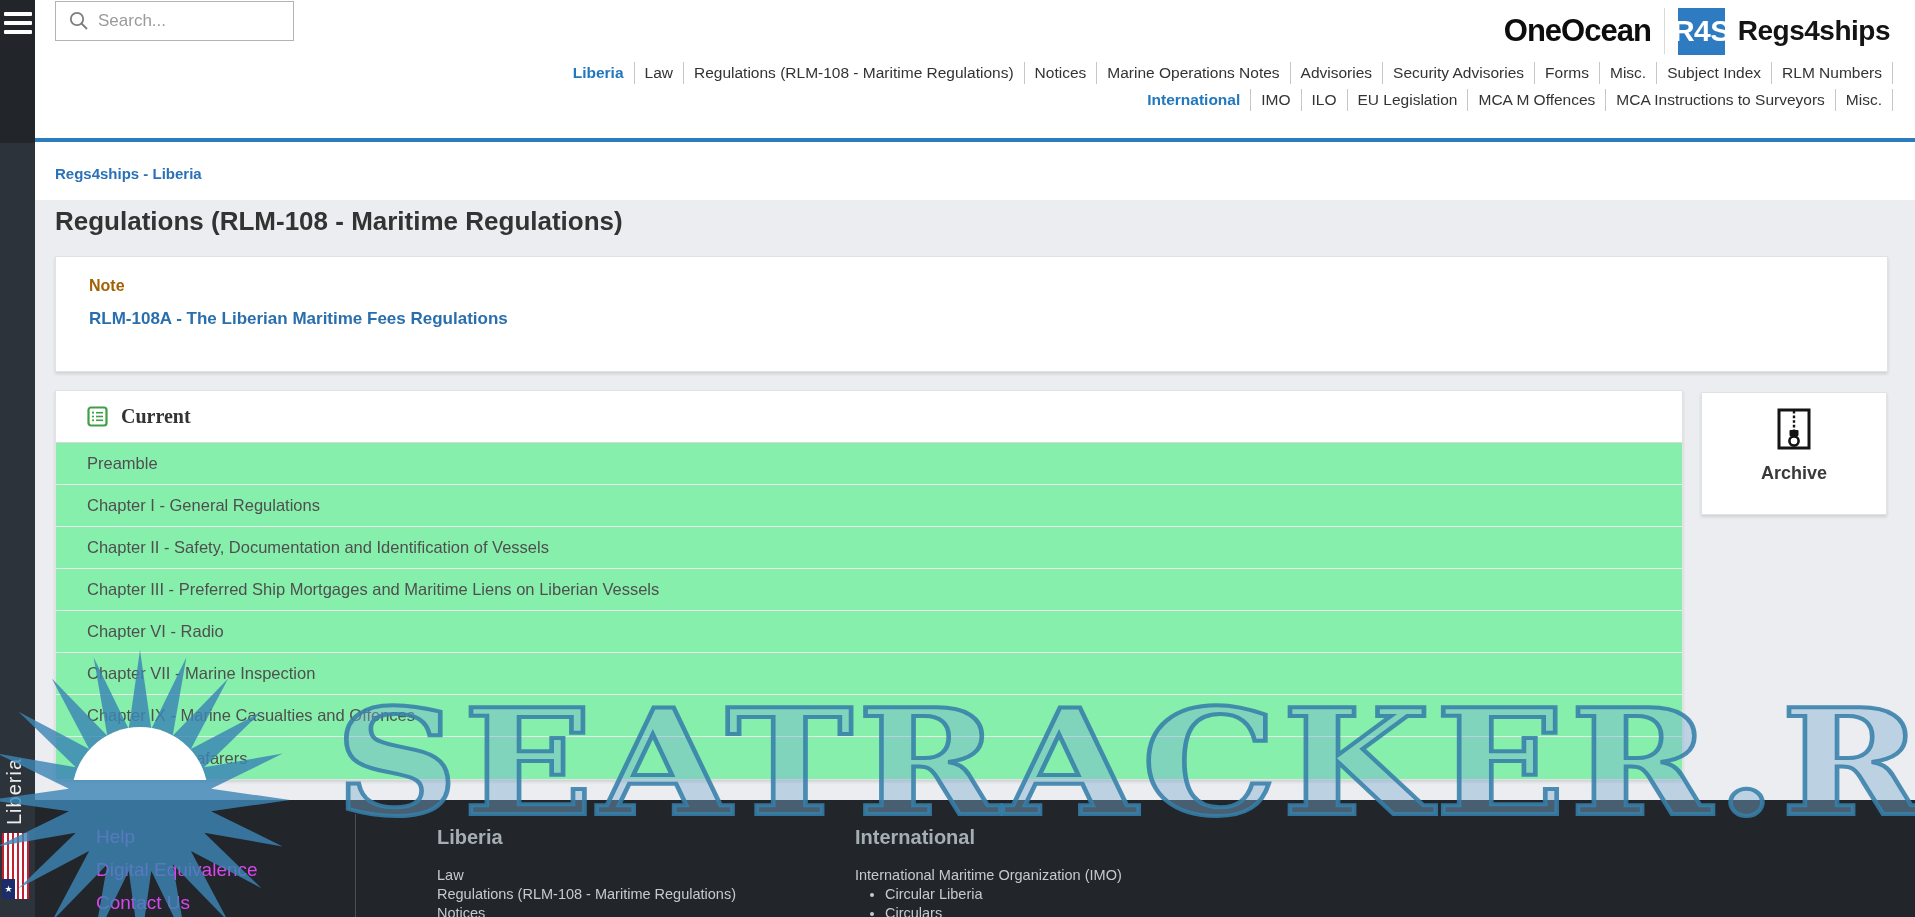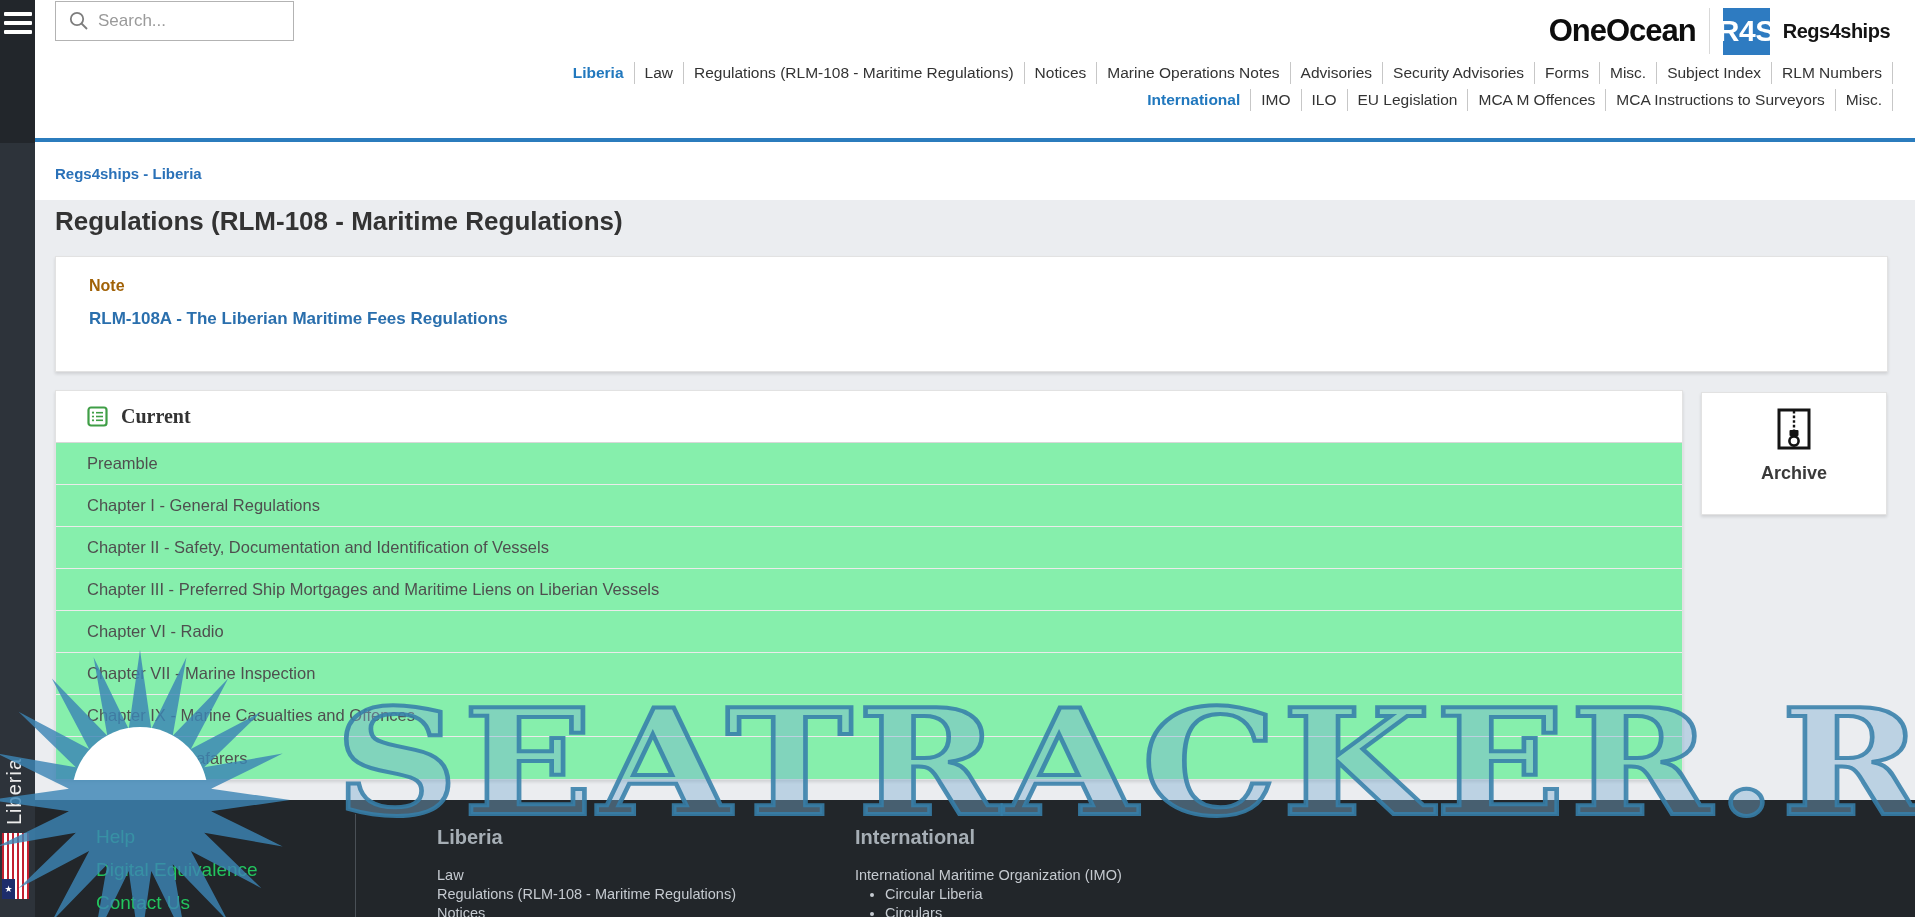--- a/index.html
+++ b/index.html
@@ -36,21 +36,21 @@
   .search-wrap{position:absolute;left:55px;top:1px;width:239px;height:40px;}
   .search-wrap input{width:100%;height:100%;border:1px solid #b3b3b3;padding:0 8px 0 42px;
     font-size:17px;color:#777;font-family:"Liberation Sans",sans-serif;outline:none;}
   .search-wrap input::placeholder{color:#9a9a9a;}
   .search-icon{position:absolute;left:13px;top:9px;width:22px;height:22px;}
   .brand{position:absolute;right:25px;top:7px;display:flex;align-items:center;gap:13px;height:48px;}
   .brand-oneocean{font-size:31px;font-weight:800;color:#0d0d0d;letter-spacing:-1px;}
   .brand-divider{width:1px;height:46px;background:#d9d9d9;}
   .brand-badge{width:47px;height:47px;background:var(--badge);color:#fff;font-weight:800;font-size:30px;
     display:flex;align-items:center;justify-content:center;letter-spacing:-0.5px;}
-  .brand-name{font-size:20px;font-weight:700;color:#141414;letter-spacing:-0.5px;}
+  .brand-name{font-size:28px;font-weight:700;color:#141414;letter-spacing:-0.5px;}
   .nav-block{position:absolute;right:22px;top:62px;text-align:right;}
   .nav-row{display:flex;justify-content:flex-end;margin-bottom:5px;}
   .nav-item{font-size:15.5px;color:#333;text-decoration:none;padding:1px 10px;border-right:1px solid #c7c7c7;
     line-height:20px;white-space:nowrap;cursor:pointer;}
   .nav-item.active{color:var(--accent);font-weight:bold;}
   .blue-rule{position:absolute;left:35px;right:0;top:138px;height:4px;background:var(--rule);z-index:4;}
 
   
   .breadcrumb-bar{position:absolute;left:35px;right:0;top:142px;height:58px;background:#fff;z-index:1;}
   .breadcrumb{position:absolute;left:20px;top:23px;font-size:15px;font-weight:bold;color:#2a71b8;cursor:pointer;}
@@ -73,21 +73,21 @@
   .chapter-row:last-child{border-bottom:none;}
 
   .archive-card{left:1701px;top:392px;width:186px;height:123px;text-align:center;cursor:pointer;}
   .archive-icon{margin-top:14px;}
   .archive-label{font-size:18px;font-weight:bold;color:#3a3a3a;margin-top:8px;}
 
   
   .footer{position:absolute;left:0;right:0;top:800px;bottom:0;background:var(--footer-bg);z-index:3;}
   .footer-divider{position:absolute;left:355px;top:14px;bottom:0;width:1px;background:#4a5056;}
   .footer-col1{position:absolute;left:96px;top:26px;}
-  .footer-link{display:block;font-size:19px;color:#22c55e;margin-bottom:11px;text-decoration:none;cursor:pointer;}
+  .footer-link{display:block;font-size:19px;color:#d946ef;margin-bottom:11px;text-decoration:none;cursor:pointer;}
   .footer-heading{font-size:20px;font-weight:bold;color:#a6aeb5;}
   .footer-col2{position:absolute;left:437px;top:26px;}
   .footer-col3{position:absolute;left:855px;top:26px;}
   .footer-small{margin-top:17px;font-size:14.5px;color:#c5cad0;line-height:19px;}
   .footer-small a{display:block;color:#c5cad0;text-decoration:none;cursor:pointer;}
   .footer-bullets{margin:0 0 0 30px;padding:0;}
   .footer-bullets li{font-size:14.5px;color:#c5cad0;line-height:19px;cursor:pointer;}
 
   
   .watermark{position:absolute;left:0;top:0;right:0;bottom:0;pointer-events:none;z-index:10;}

